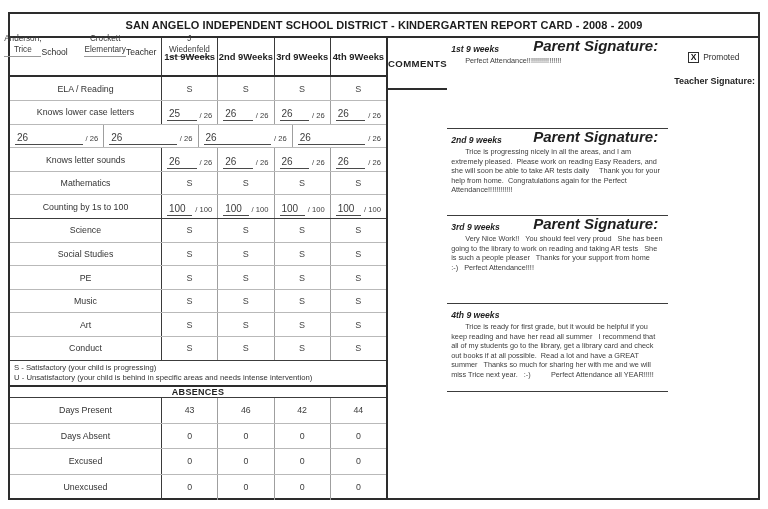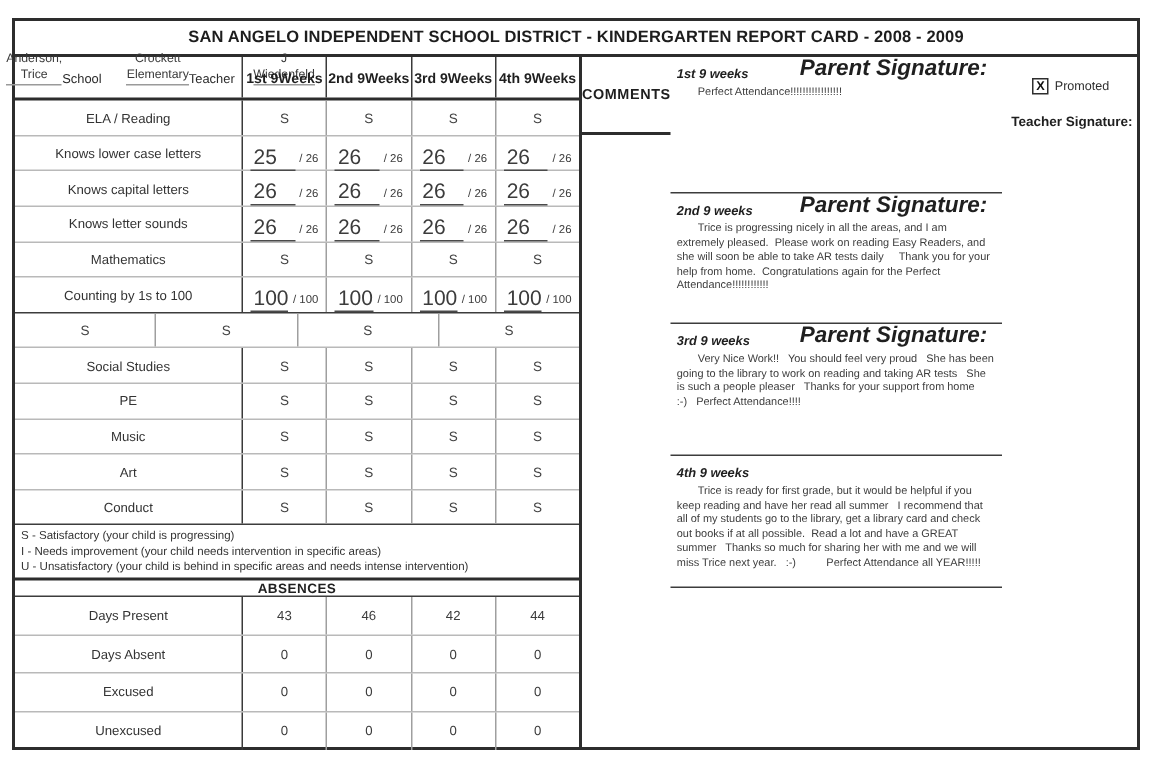--- a/index.html
+++ b/index.html
@@ -68,21 +68,21 @@
   .g-cell {
     flex: 1; border-right: 1px solid #9f9f9f;
     display:flex; align-items:center; justify-content:center;
     font-size: 9px; color:#444;
   }
   .g-cell:last-child { border-right: none; }
 
   
   .frac { width: 100%; height: 100%; display:flex; align-items:center; padding: 0 5px; }
   .frac .num {
-    flex: 1; text-align: left; font-size: 14px; color:#3c3c3c;
+    flex: 1; text-align: left; font-size: 10px; color:#3c3c3c;
     border-bottom: 1px solid #4a4a4a; padding-left: 2px; padding-bottom: 1px;
     margin-top: 5px;
   }
   .frac .den { font-size: 7.6px; color:#3c3c3c; padding-left: 3px; margin-top: 6px; white-space: nowrap; }
 
   
   .legend {
     border-bottom: 2px solid #2d2d2d;
     padding: 2px 3px 2px 4px;
   }
@@ -230,21 +230,20 @@
                 </div>
               </div>
               <div class="g-cell">
                 <div class="frac">
                   <span class="num">26</span>
                   <span class="den">/ 26</span>
                 </div>
               </div>
             </div>
             <div class="g-row">
-              <div class="g-sub">Knows capital letters</div>
               <div class="g-cell">
                 <div class="frac">
                   <span class="num">26</span>
                   <span class="den">/ 26</span>
                 </div>
               </div>
               <div class="g-cell">
                 <div class="frac">
                   <span class="num">26</span>
                   <span class="den">/ 26</span>
@@ -318,20 +317,21 @@
                 </div>
               </div>
               <div class="g-cell">
                 <div class="frac">
                   <span class="num">100</span>
                   <span class="den">/ 100</span>
                 </div>
               </div>
             </div>
             <div class="g-row">
+              <div class="g-sub">Science</div>
               <div class="g-cell">S</div>
               <div class="g-cell">S</div>
               <div class="g-cell">S</div>
               <div class="g-cell">S</div>
             </div>
             <div class="g-row">
               <div class="g-sub">Social Studies</div>
               <div class="g-cell">S</div>
               <div class="g-cell">S</div>
               <div class="g-cell">S</div>
@@ -362,21 +362,20 @@
               <div class="g-sub">Conduct</div>
               <div class="g-cell">S</div>
               <div class="g-cell">S</div>
               <div class="g-cell">S</div>
               <div class="g-cell">S</div>
             </div>
           </div>
 
         <div class="legend">
           <div>S - Satisfactory (your child is progressing)</div>
-          <div>I - Needs improvement (your child needs intervention in specific areas)</div>
           <div>U - Unsatisfactory (your child is behind in specific areas and needs intense intervention)</div>
         </div>
 
         <div class="abs-title">ABSENCES</div>
         <div id="absences-grid">
             <div class="a-row">
               <div class="a-lbl">Days Present</div>
               <div class="a-cell">43</div>
               <div class="a-cell">46</div>
               <div class="a-cell">42</div>

